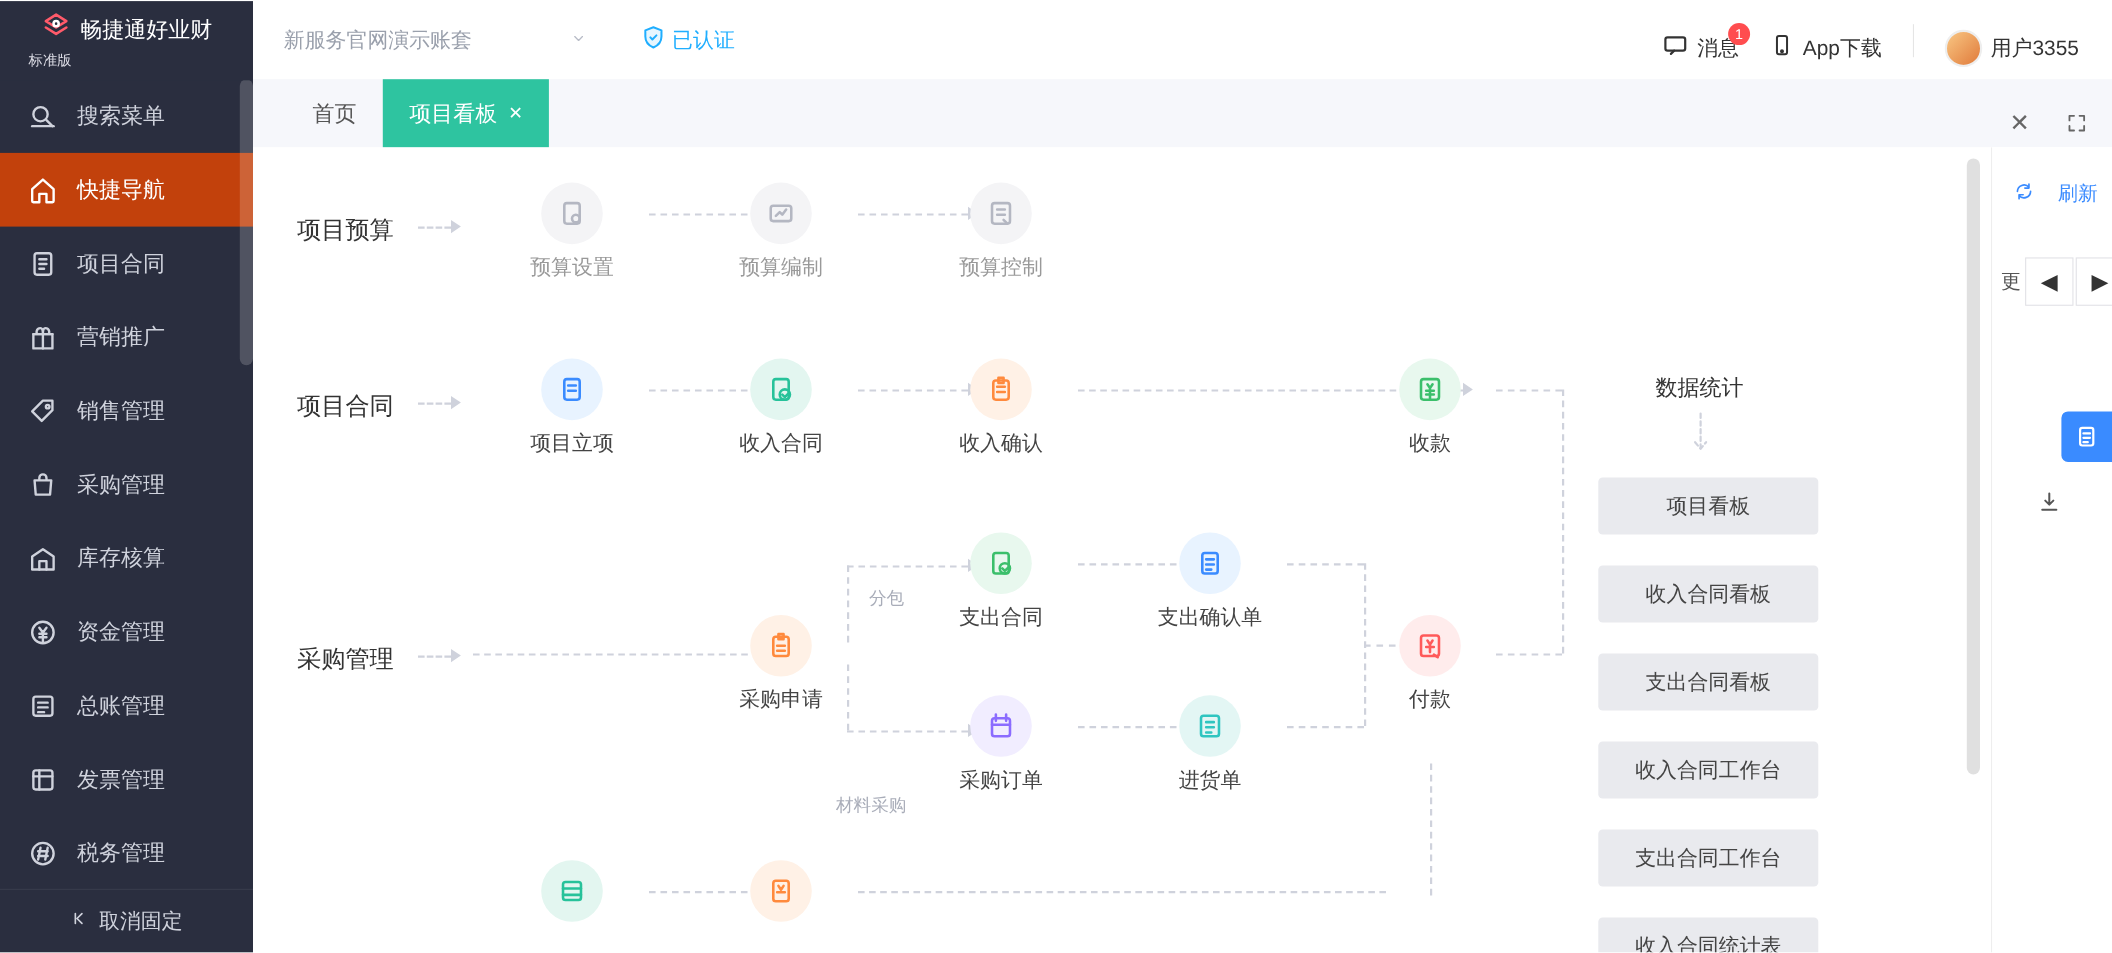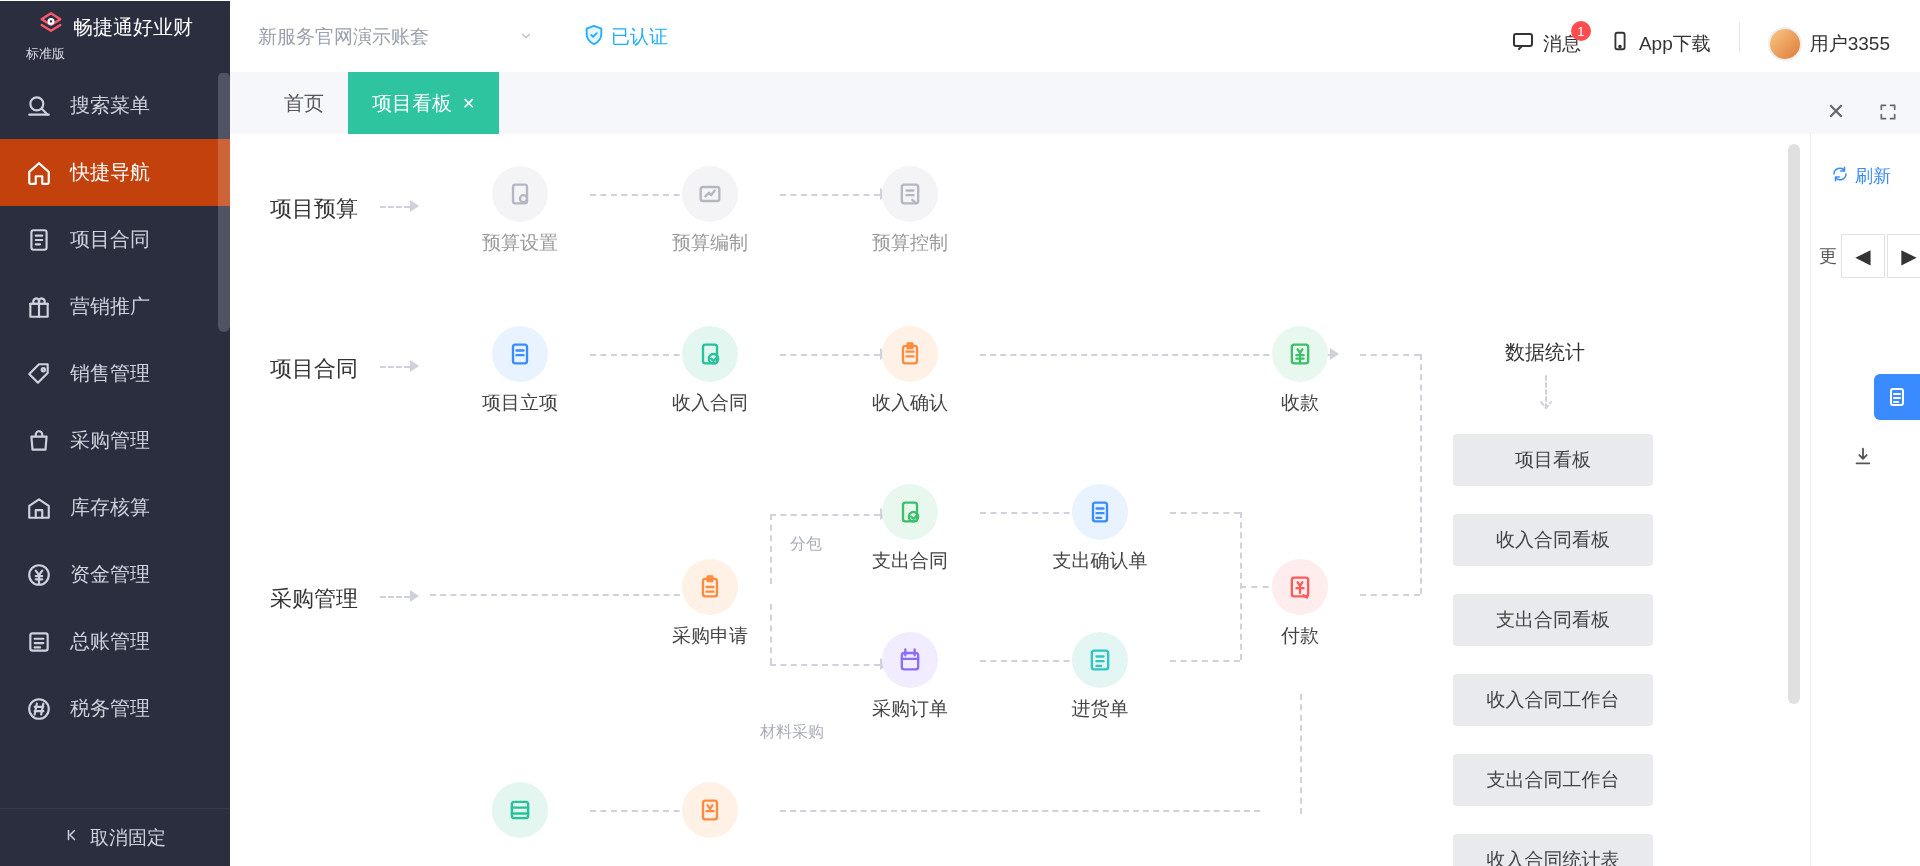--- a/index.html
+++ b/index.html
@@ -69,21 +69,21 @@
 .arrowhead { position: absolute; width: 0; height: 0; border-top: 6px solid transparent; border-bottom: 6px solid transparent; border-left: 9px solid #cfd2dc; }
 .tri-label { position: absolute; font-size: 16px; color: #a9adb9; margin-top: 48px; }
 
 
 .stats-title { position: absolute; font-size: 20px; color: #333; top: 205px; left: 1275px; }
 .stats-arrow { position: absolute; top: 240px; left: 1307px; }
 .stats-btn { position: absolute; left: 1223px; width: 200px; height: 52px; background: #e9eaee; color: #444; font-size: 19px; display: flex; align-items: center; justify-content: center; border-radius: 4px; cursor: pointer; }
 
 
 .right-pane { position: absolute; top: 134px; right: 0; bottom: 0; width: 110px; background: #fff; border-left: 1px solid #eee; }
-.rp-refresh { position: absolute; top: 30px; left: 20px; display:flex; align-items:center; gap:6px; color:#3a8bff; font-size:18px; cursor:pointer;}
+.rp-refresh { position: absolute; top: 30px; left: 20px; display:flex; align-items:center; gap:22px; color:#3a8bff; font-size:18px; cursor:pointer;}
 .rp-row { position: absolute; top: 100px; left: 8px; display:flex; align-items:center; gap:2px;}
 .rp-box { width:44px; height:44px; border:1px solid #e2e2e6; display:flex; align-items:center; justify-content:center; font-size:20px; color:#333; cursor:pointer; background:#fff;}
 .rp-text { font-size:18px; color:#555; margin-right:2px;}
 .rp-dl { position:absolute; top:300px; left:30px; width:44px; height:44px; display:flex; align-items:center; justify-content:center; cursor:pointer; color:#555; font-size:22px;}
 .rp-float { position:absolute; right:0; top:240px; width:46px; height:46px; background:#3a8bff; border-radius:6px 0 0 6px; display:flex; align-items:center; justify-content:center; cursor:pointer;}
 .rp-float svg{ stroke:#fff; }
 
 svg { fill: none; stroke-width: 2; stroke-linecap: round; stroke-linejoin: round; }
 </style>
 </head>
@@ -208,20 +208,27 @@
     </div>
     <div class="sidebar-item">
       <span class="sb-icon"><svg viewBox="0 0 24 24">
             <rect x="4" y="4" width="16" height="16" rx="2" stroke="#cfd2dc"></rect>
             <path d="M8 9h8M8 13h8M8 17h5" stroke="#cfd2dc"></path>
           </svg></span>
       <span>总账管理</span>
     </div>
     <div class="sidebar-item">
       <span class="sb-icon"><svg viewBox="0 0 24 24">
+            <rect x="4" y="4" width="16" height="16" rx="2" stroke="#cfd2dc"></rect>
+            <path d="M4 9h16M9 4v16" stroke="#cfd2dc"></path>
+          </svg></span>
+      <span>发票管理</span>
+    </div>
+    <div class="sidebar-item">
+      <span class="sb-icon"><svg viewBox="0 0 24 24">
             <circle cx="12" cy="12" r="9" stroke="#cfd2dc"></circle>
             <path d="M8 10h8M8 14h8M10 7l-2 10M16 7l-2 10" stroke="#cfd2dc"></path>
           </svg></span>
       <span>税务管理</span>
     </div>
     <div class="sb-scrollbar"></div>
   </div>
   <div class="sidebar-footer">
     <span><svg width="18" height="18" viewBox="0 0 24 24">
           <path d="M14 6l-6 6 6 6M6 6v12" stroke="#cfd2dc"></path>

